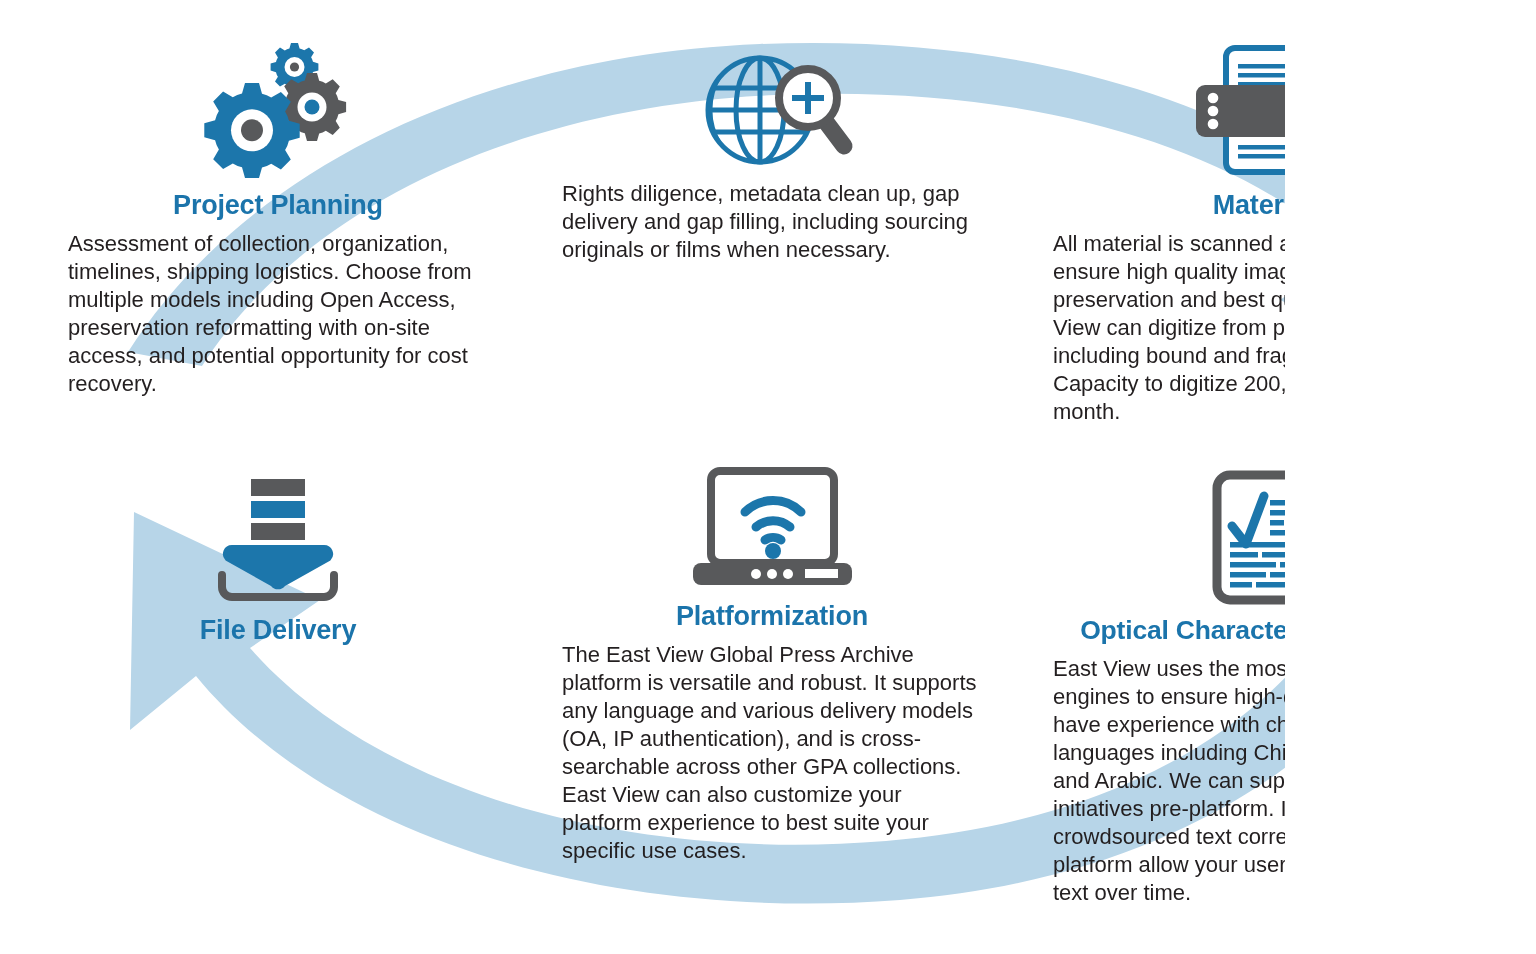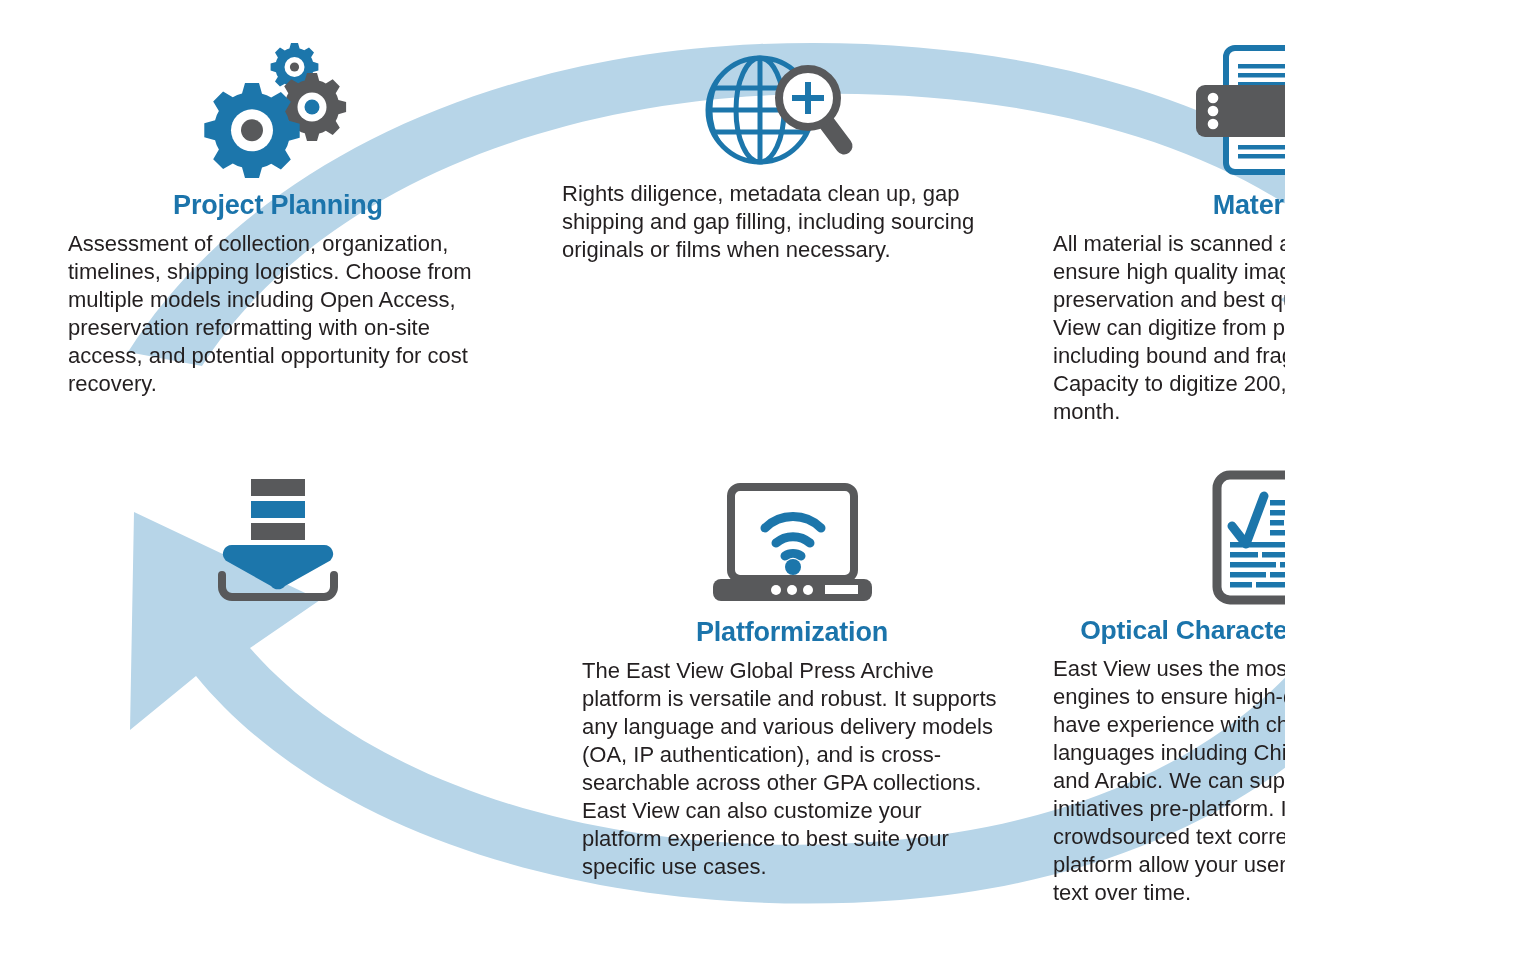--- a/index.html
+++ b/index.html
@@ -51,21 +51,21 @@
     line-height: 1.27;
     color: #231f20;
     text-align: left;
   }
 
   
   #step-project-planning { left: 68px;   top: 30px;  }
   #step-sourcing-material{ left: 562px;  top: 30px;  }
   #step-scanning         { left: 1053px; top: 30px;  }
   #step-file-delivery    { left: 68px;   top: 455px; }
-  #step-platformization  { left: 562px;  top: 457px; margin-left: 20px; }
+  #step-platformization  { left: 562px;  top: 441px; }
   #step-ocr              { left: 1053px; top: 455px; width: 430px; }
 
   #step-ocr .step-title { font-size: 26.5px; }
 </style>
 </head>
 <body>
 
 <div id="infographic">
 
   <svg id="arrow-layer" viewBox="0 0 1536 954">
@@ -139,21 +139,21 @@
 
           <line x1="135" y1="78" x2="156" y2="106" stroke="#58595b" stroke-width="17" stroke-linecap="round"></line>
           <circle cx="120" cy="58" r="29" fill="#ffffff" stroke="#58595b" stroke-width="8"></circle>
           <g>
             <line x1="104" y1="58" x2="136" y2="58" stroke="#1c76ab" stroke-width="6"></line>
             <line x1="120" y1="42" x2="120" y2="74" stroke="#1c76ab" stroke-width="6"></line>
           </g>
         </g>
       </svg>
     </div>
-    <div class="step-body">Rights diligence, metadata clean up, gap shipping and gap filling, including sourcing originals or films when necessary.</div>
+    <div class="step-body">Rights diligence, metadata clean up, gap delivery and gap filling, including sourcing originals or films when necessary.</div>
   </div>
 
   <div class="step" id="step-scanning">
     <div class="step-icon">
       <svg width="140" height="140" viewBox="0 0 140 140">
 
         <rect x="33" y="8" width="74" height="124" rx="9" fill="#ffffff" stroke="#1c76ab" stroke-width="6"></rect>
         <g fill="#1c76ab">
           <rect x="45" y="24" width="50" height="4.5"></rect>
           <rect x="45" y="33" width="50" height="4.5"></rect>
@@ -181,20 +181,21 @@
       <svg width="140" height="130" viewBox="0 0 140 130">
         <g>
           <rect x="43" y="4" width="54" height="17" fill="#58595b"></rect>
           <rect x="43" y="26" width="54" height="17" fill="#1c76ab"></rect>
           <rect x="43" y="48" width="54" height="17" fill="#58595b"></rect>
         </g>
         <path fill="#1c76ab" d="M43 70 H24 a9 9 0 0 0-6.4 15.4 L63 111 a9 9 0 0 0 14 0 l45.4-25.6 A9 9 0 0 0 116 70 H97 Z"></path>
         <path fill="none" stroke="#58595b" stroke-width="8" stroke-linecap="round" d="M14 100 v12 a10 10 0 0 0 10 10 h92 a10 10 0 0 0 10-10 v-12"></path>
       </svg>
     </div>
+    <div class="step-title">File Delivery</div>
   </div>
 
   <div class="step" id="step-platformization">
     <div class="step-icon">
       <svg width="165" height="125" viewBox="0 0 165 125">
 
         <rect x="21" y="5" width="123" height="92" rx="9" fill="#ffffff" stroke="#58595b" stroke-width="8"></rect>
 
         <g fill="none" stroke="#1c76ab" stroke-linecap="round">
           <path d="M55 46 a40 40 0 0 1 56 0" stroke-width="9"></path>

